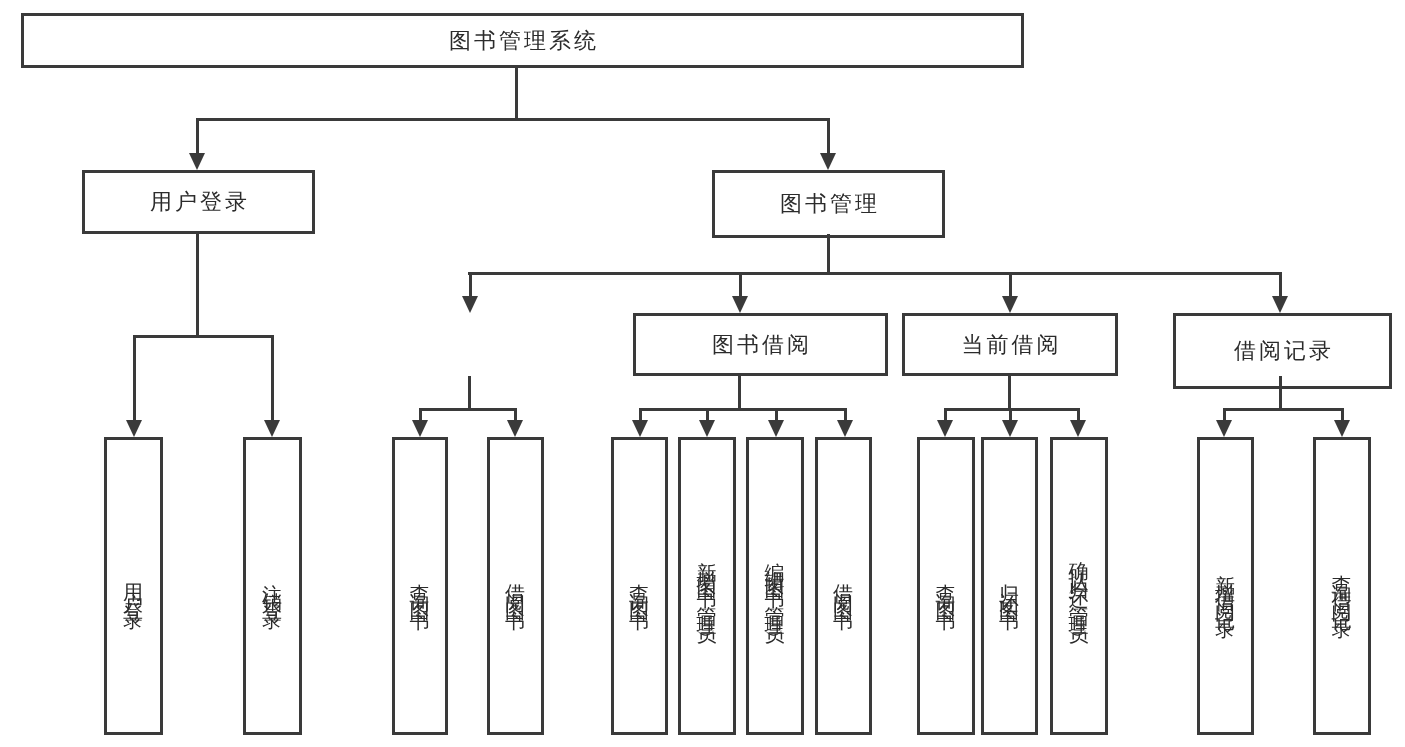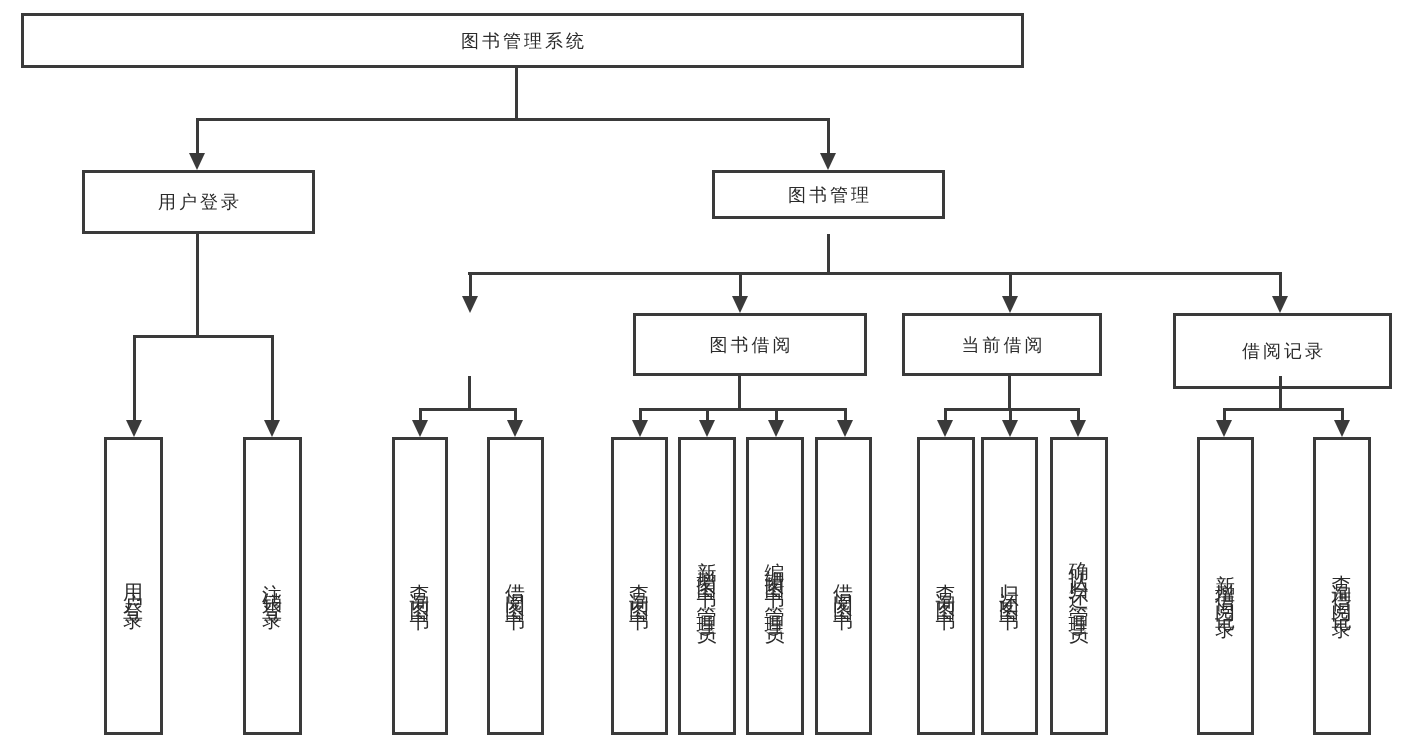--- a/index.html
+++ b/index.html
@@ -25,21 +25,21 @@
     background: var(--background);
     display: flex;
     align-items: center;
     justify-content: center;
   }
   .node .label {
     white-space: nowrap;
     color: var(--text);
   }
   .hnode .label {
-    font-size: 18px;
+    font-size: 22px;
     letter-spacing: 3px;
     text-indent: 3px;
   }
   .leaf .label {
     writing-mode: vertical-rl;
     text-orientation: mixed;
     font-size: 20px;
     letter-spacing: 9px;
     line-height: 1;
   }
@@ -97,40 +97,40 @@
   </div>
 
   <div class="vline" style="left:515px; top:68px; height:50px;"></div>
   <div class="hline" style="left:196px; top:118px; width:634px;"></div>
   <div class="arrow" style="left:189px; top:118px; height:52px;"></div>
   <div class="arrow" style="left:820px; top:118px; height:52px;"></div>
 
   <div class="node hnode" style="left:82px; top:170px; width:233px; height:64px;">
     <span class="label">用户登录</span>
   </div>
-  <div class="node hnode" style="left:712px; top:170px; width:233px; height:49px;">
+  <div class="node hnode" style="left:712px; top:170px; width:233px; height:68px;">
     <span class="label">图书管理</span>
   </div>
 
   <div class="vline" style="left:196px; top:234px; height:101px;"></div>
   <div class="hline" style="left:133px; top:335px; width:141px;"></div>
   <div class="arrow" style="left:126px; top:335px; height:102px;"></div>
   <div class="arrow" style="left:264px; top:335px; height:102px;"></div>
 
   <div class="vline" style="left:827px; top:234px; height:38px;"></div>
   <div class="hline" style="left:468px; top:272px; width:814px;"></div>
   <div class="arrow" style="left:462px; top:272px; height:41px;"></div>
   <div class="arrow" style="left:732px; top:272px; height:41px;"></div>
   <div class="arrow" style="left:1002px; top:272px; height:41px;"></div>
   <div class="arrow" style="left:1272px; top:272px; height:41px;"></div>
 
-  <div class="node hnode" style="left:633px; top:313px; width:234px; height:63px;">
+  <div class="node hnode" style="left:633px; top:313px; width:255px; height:63px;">
     <span class="label">图书借阅</span>
   </div>
-  <div class="node hnode" style="left:902px; top:313px; width:200px; height:63px;">
+  <div class="node hnode" style="left:902px; top:313px; width:216px; height:63px;">
     <span class="label">当前借阅</span>
   </div>
   <div class="node hnode" style="left:1173px; top:313px; width:219px; height:76px;">
     <span class="label">借阅记录</span>
   </div>
 
   <div class="vline" style="left:468px; top:376px; height:32px;"></div>
   <div class="hline" style="left:419px; top:408px; width:98px;"></div>
   <div class="arrow" style="left:412px; top:408px; height:29px;"></div>
   <div class="arrow" style="left:507px; top:408px; height:29px;"></div>

